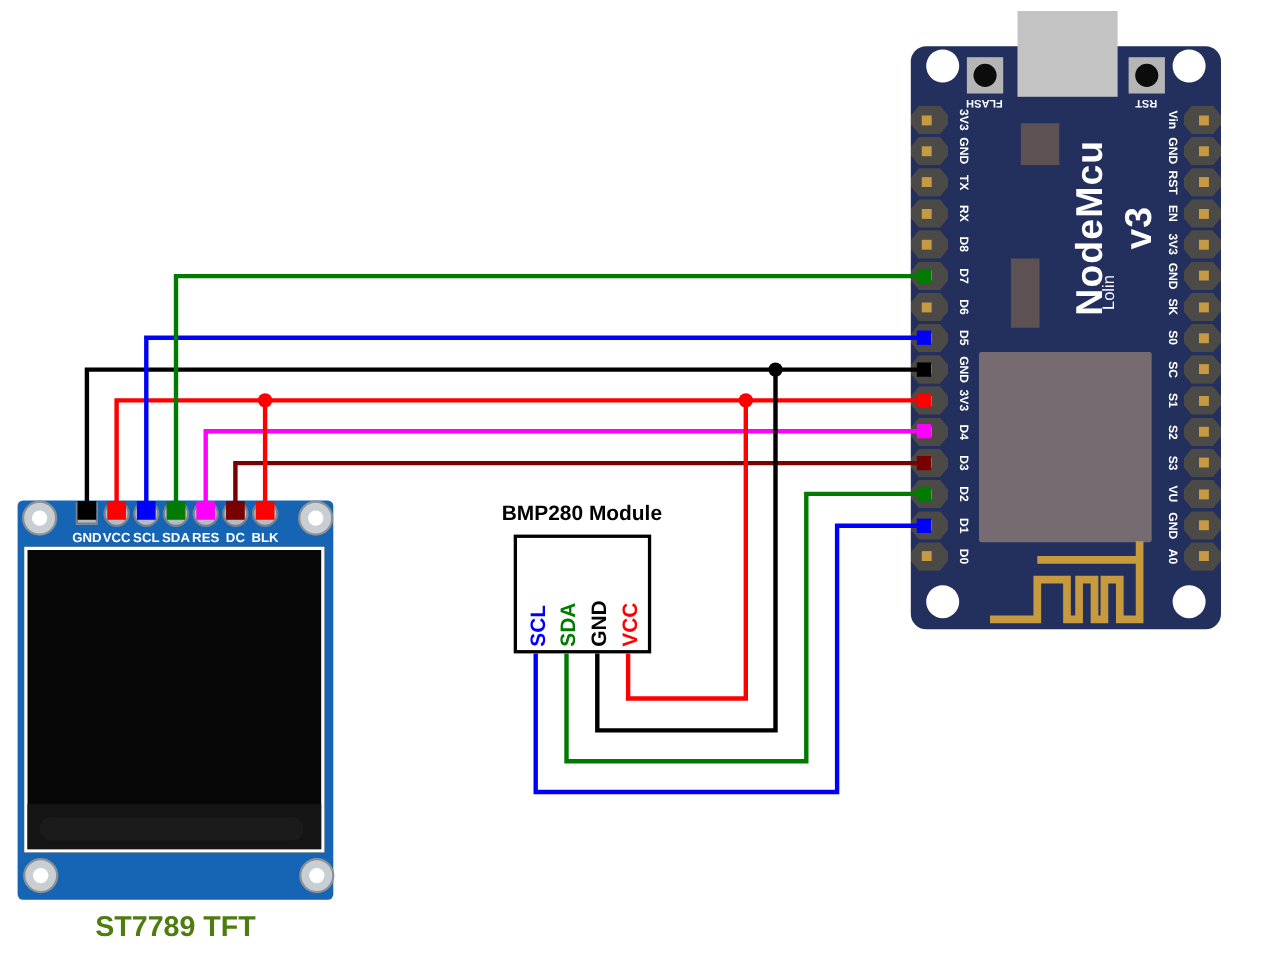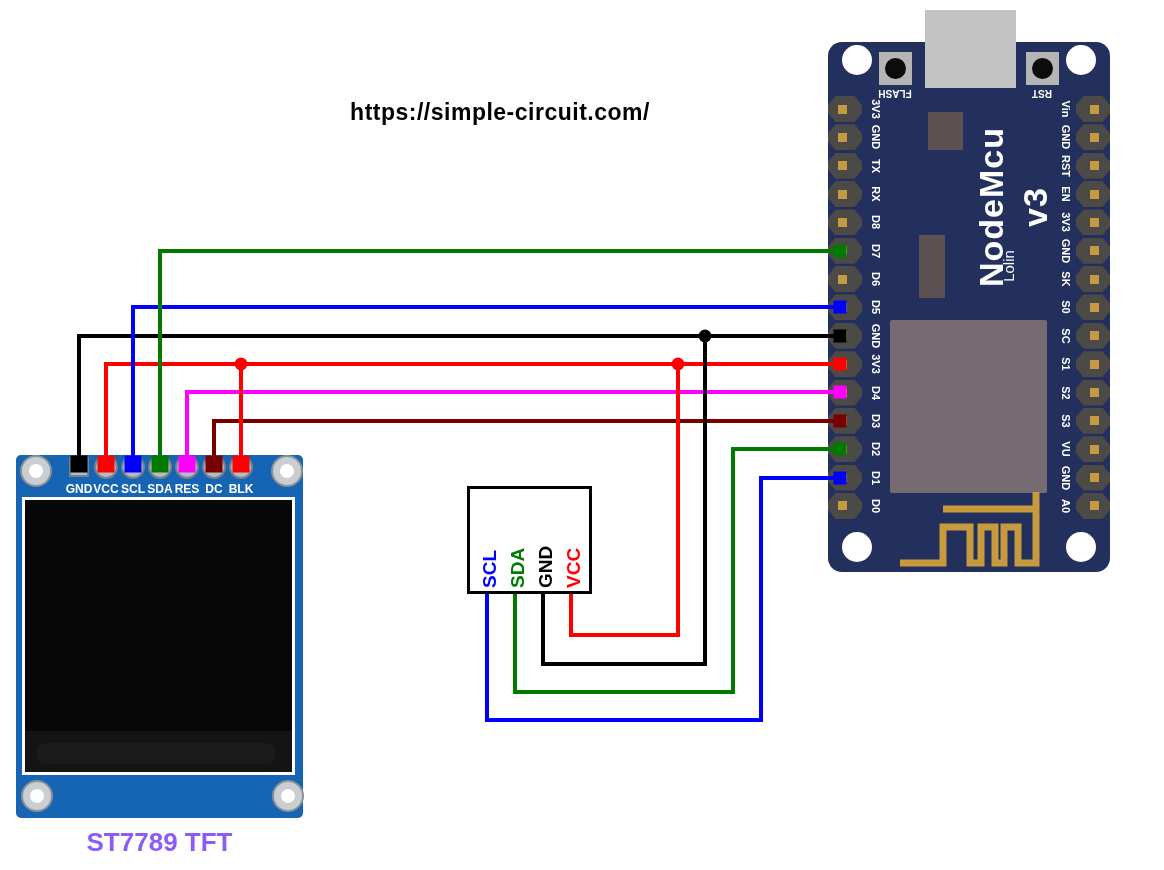--- a/index.html
+++ b/index.html
@@ -28,34 +28,33 @@
        background:#1565b4;border-radius:5px;}
   .thole{position:absolute;width:32px;height:32px;border-radius:50%;background:#c9ced3;
          border:2px solid #8a9096;box-sizing:border-box;}
   .thole .in{position:absolute;left:7px;top:7px;width:14px;height:14px;border-radius:50%;background:#fff;}
   .screen{position:absolute;left:6px;top:42px;width:273px;height:278px;background:#070707;
           border:3px solid #fff;box-sizing:border-box;}
   .flexstrip{position:absolute;left:9px;top:276px;width:267px;height:41px;background:#141414;}
   .flexbar{position:absolute;left:20px;top:288px;width:240px;height:21px;background:#1b1b1b;border-radius:10px;}
   .ips{position:absolute;left:0;top:325px;width:287px;text-align:center;color:#f0f0f0;font-size:15px;}
   .tftcaption{position:absolute;left:16px;top:827px;width:287px;text-align:center;
-              font-size:26px;font-weight:bold;color:#8b5cf6;}
+              font-size:26px;font-weight:bold;color:#4d7c0f;}
   
   .bmptitle{position:absolute;left:429px;top:457px;width:200px;text-align:center;
             font-size:19px;font-weight:bold;color:#000;}
   .bmpbox{position:absolute;left:467px;top:486px;width:125px;height:108px;background:#fff;
           border:3px solid #000;box-sizing:border-box;}
   svg.wirelayer{position:absolute;left:0;top:0;pointer-events:none;z-index:5;}
 </style>
 </head>
 <body>
 
 <div class="canvas">
 
-  <div class="url">https://simple-circuit.com/</div>
 
   <div class="mcu" id="nodemcu">
     <div class="usb"></div>
     <div class="hole" style="left:14px;top:3px;"></div>
     <div class="hole" style="left:238px;top:3px;"></div>
     <div class="hole" style="left:14px;top:490px;"></div>
     <div class="hole" style="left:238px;top:490px;"></div>
     <div class="btn" style="left:51px;top:10px;">
         <div class="dot"></div>
       </div>
@@ -187,20 +186,21 @@
       <div style="position: absolute; left: 128px; top: 27px; width: 32px; text-align: center; color: rgb(255, 255, 255); font-size: 12px; font-weight: bold;">SDA</div>
       <div style="position: absolute; left: 159px; top: 0px; width: 24px; height: 24px; border-radius: 50%; background: rgb(179, 188, 196); border: 2px solid rgb(120, 130, 140); box-sizing: border-box;"></div>
       <div style="position: absolute; left: 155px; top: 27px; width: 32px; text-align: center; color: rgb(255, 255, 255); font-size: 12px; font-weight: bold;">RES</div>
       <div style="position: absolute; left: 186px; top: 0px; width: 24px; height: 24px; border-radius: 50%; background: rgb(179, 188, 196); border: 2px solid rgb(120, 130, 140); box-sizing: border-box;"></div>
       <div style="position: absolute; left: 182px; top: 27px; width: 32px; text-align: center; color: rgb(255, 255, 255); font-size: 12px; font-weight: bold;">DC</div>
       <div style="position: absolute; left: 213px; top: 0px; width: 24px; height: 24px; border-radius: 50%; background: rgb(179, 188, 196); border: 2px solid rgb(120, 130, 140); box-sizing: border-box;"></div>
       <div style="position: absolute; left: 209px; top: 27px; width: 32px; text-align: center; color: rgb(255, 255, 255); font-size: 12px; font-weight: bold;">BLK</div>
     </div>
   <div class="tftcaption">ST7789 TFT</div>
 
+  <div class="bmptitle">BMP280 Module</div>
   <div class="bmpbox" id="bmpbox">
       <div style="position: absolute; left: -19px; top: 51px; width: 78px; height: 18px; line-height: 18px; font-size: 19px; font-weight: bold; text-align: left; transform: rotate(-90deg); color: rgb(0, 0, 255);">SCL</div>
       <div style="position: absolute; left: 9px; top: 51px; width: 78px; height: 18px; line-height: 18px; font-size: 19px; font-weight: bold; text-align: left; transform: rotate(-90deg); color: rgb(0, 123, 0);">SDA</div>
       <div style="position: absolute; left: 37px; top: 51px; width: 78px; height: 18px; line-height: 18px; font-size: 19px; font-weight: bold; text-align: left; transform: rotate(-90deg); color: rgb(0, 0, 0);">GND</div>
       <div style="position: absolute; left: 65px; top: 51px; width: 78px; height: 18px; line-height: 18px; font-size: 19px; font-weight: bold; text-align: left; transform: rotate(-90deg); color: rgb(255, 0, 0);">VCC</div>
     </div>
 
   <svg class="wirelayer" id="wires" width="1164" height="870" viewBox="0 0 1164 870">
       <path d="M900,563 H943 V527 H970 V563 H981 V527 H995 V563 H1004 V527 H1018 V563 H1036 V509 H943 M1036,509 V492" fill="none" stroke="#c79a3d" stroke-width="7"></path>
       <polyline points="79,465 79,336 840,336" fill="none" stroke="#000000" stroke-width="4"></polyline>

